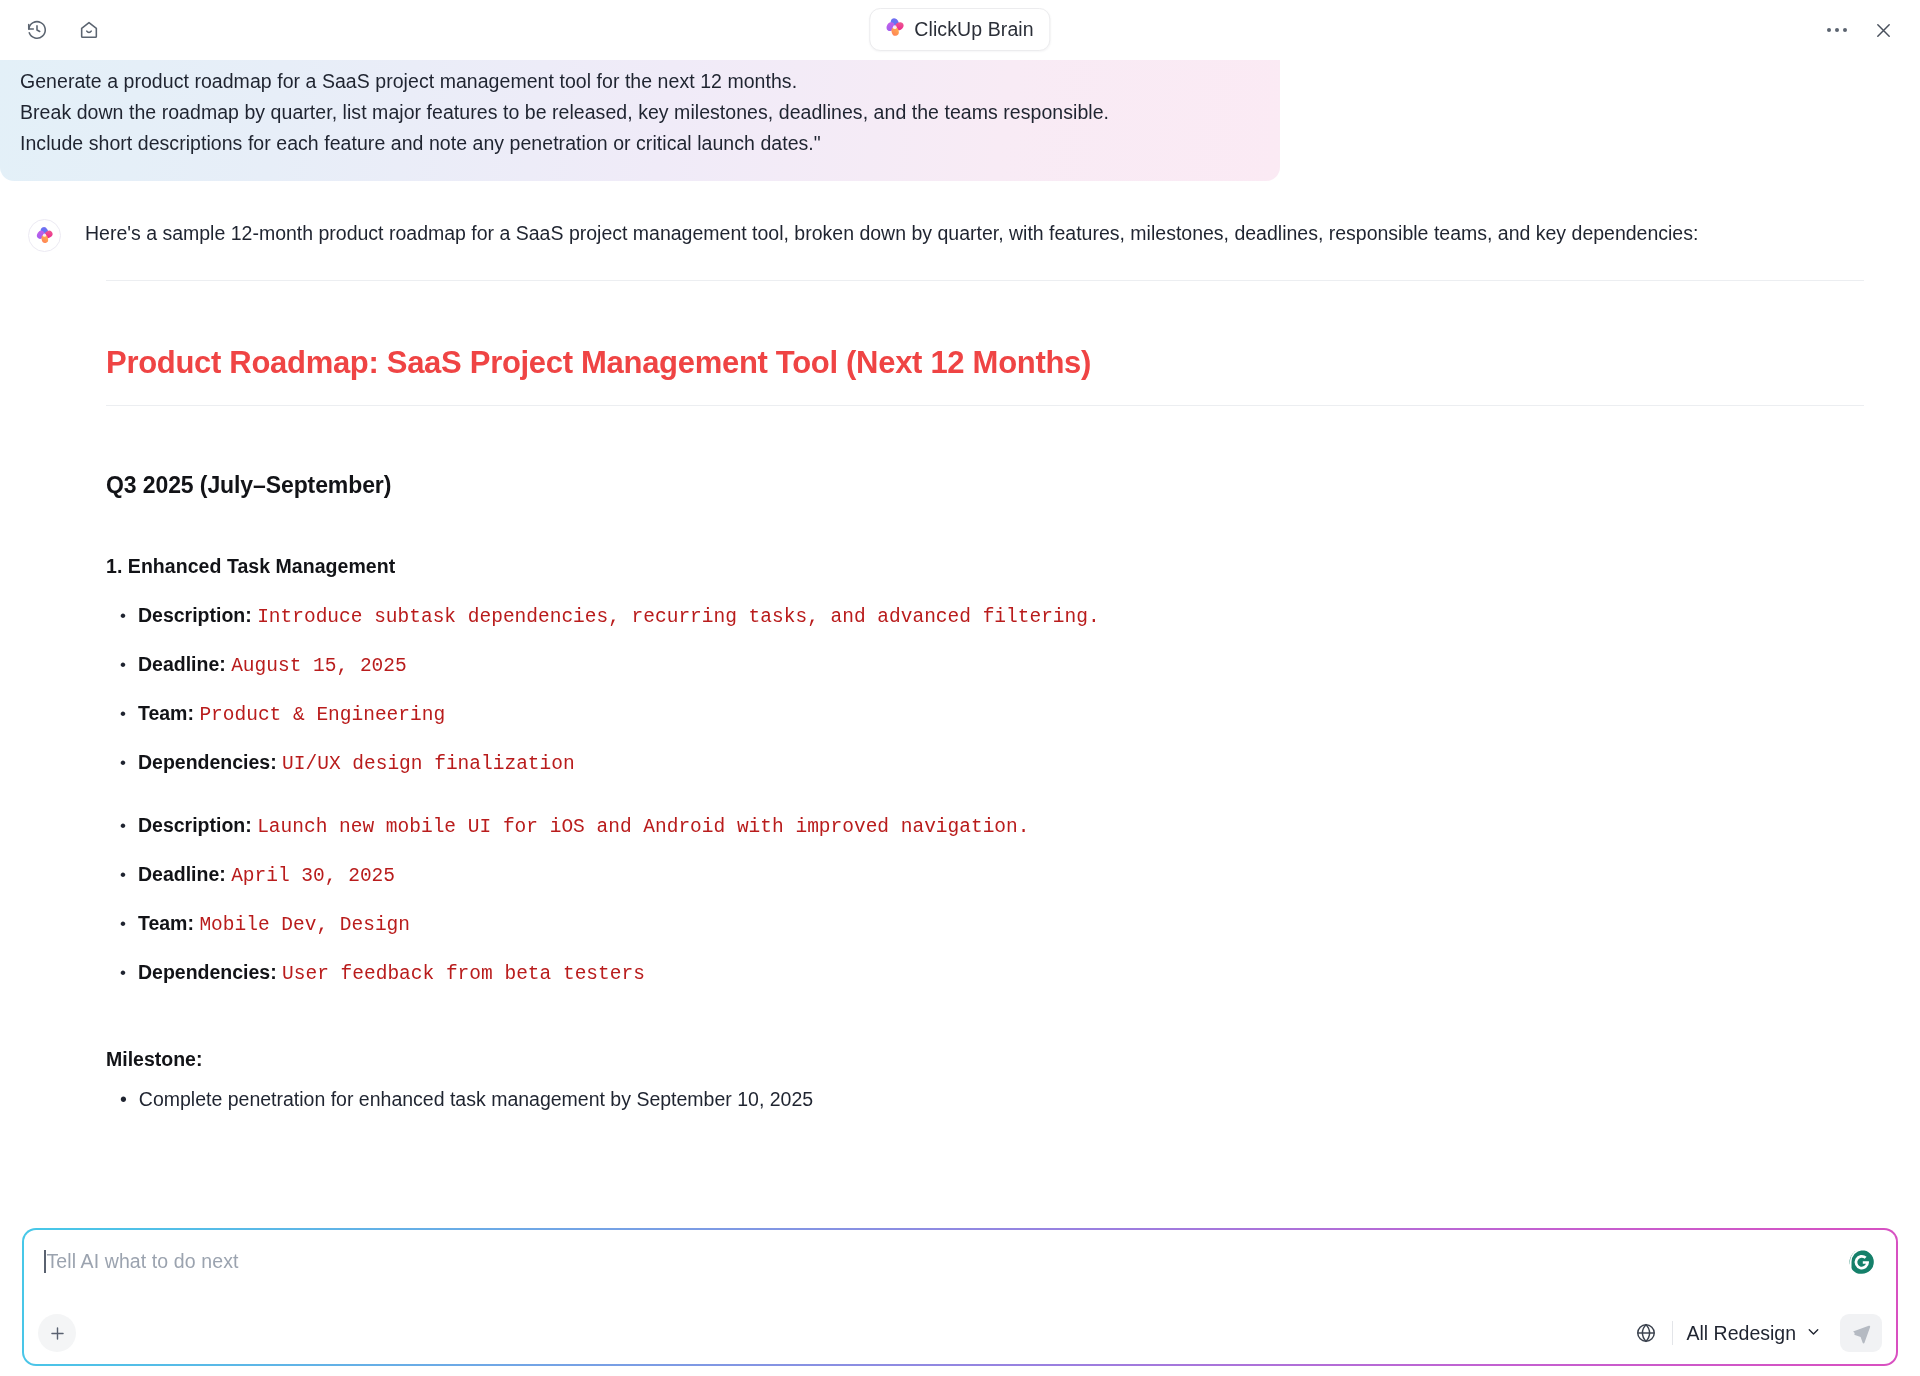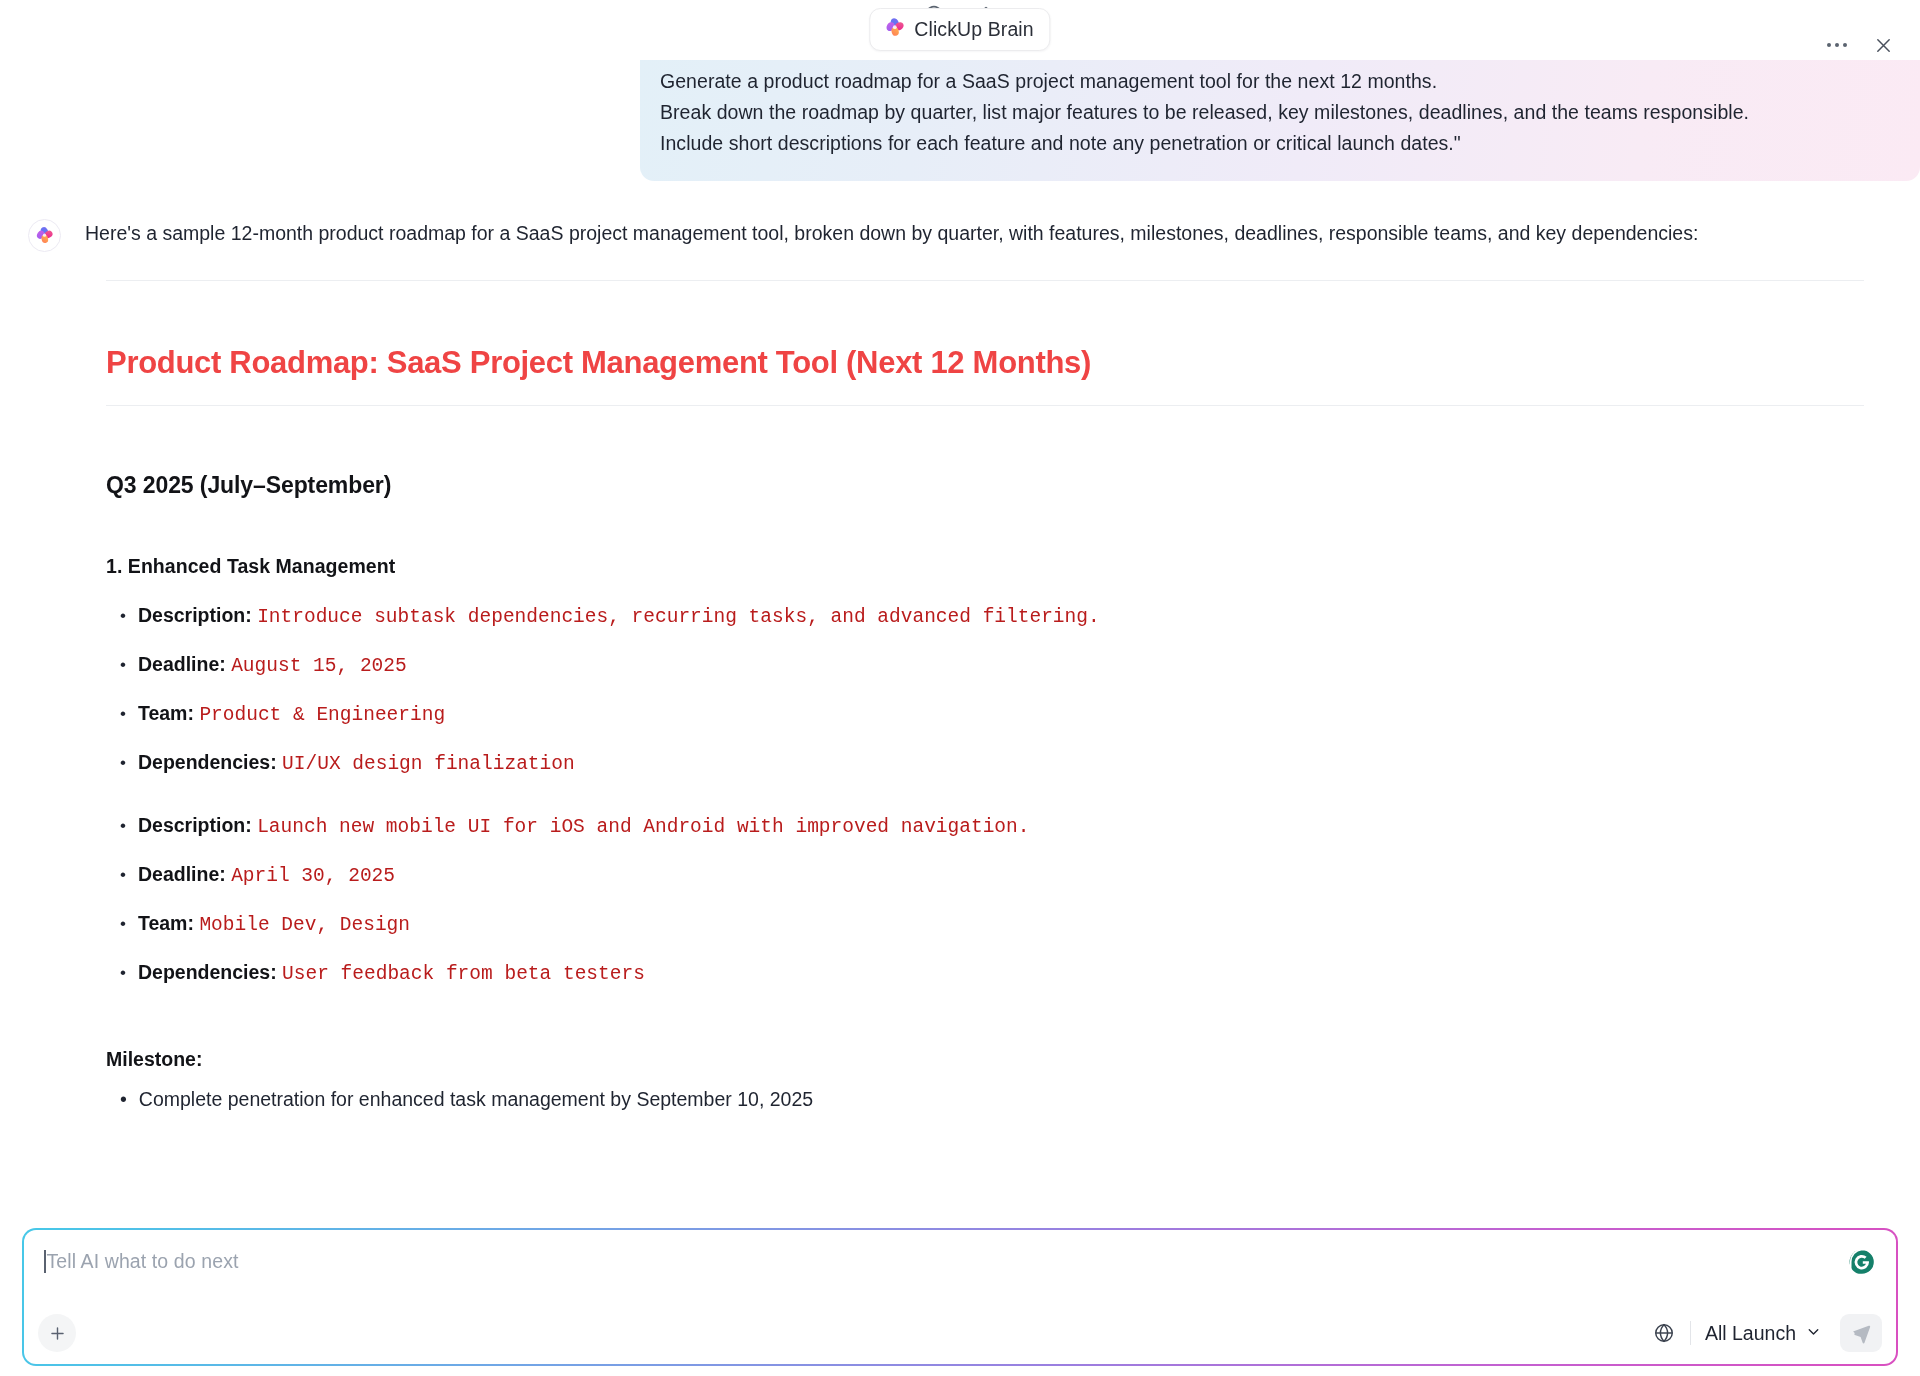--- a/index.html
+++ b/index.html
@@ -26,21 +26,20 @@
   .topbar {
     position: absolute;
     top: 0; left: 0;
     width: 1920px;
     height: 60px;
     display: flex;
     align-items: center;
     padding: 0 22px;
     background: #ffffff;
     z-index: 40;
-    flex-direction: column;
   }
   .topbar-left {
     display: flex;
     align-items: center;
     gap: 22px;
   }
   .icon-btn {
     width: 30px; height: 30px;
     display: flex; align-items: center; justify-content: center;
     border-radius: 6px;
@@ -97,21 +96,21 @@
     background: #ffffff;
   }
   .content {
     width: 1920px;
     padding: 0 0 0 0;
   }
 
   
   .prompt-row {
     display: flex;
-    justify-content: flex-end;
+    justify-content: flex-start;
     padding: 0 0 0 0;
   }
   .prompt-bubble {
     width: 1280px;
     margin-right: 0;
     padding: 18px 30px 22px 20px;
     background: linear-gradient(98deg, #e3f0f8 0%, #e7eef8 22%, #f0ebf8 52%, #f8ebf5 78%, #fbeaf4 100%);
     border-radius: 0 0 14px 14px;
     border-bottom-left-radius: 14px;
   }
@@ -521,21 +520,21 @@
           <div class="composer-right">
             <div class="globe-btn">
               <svg width="22" height="22" viewBox="0 0 24 24" fill="none" stroke="#3b424e" stroke-width="1.6">
                 <circle cx="12" cy="12" r="9"></circle>
                 <path d="M3 12h18"></path>
                 <path d="M12 3c2.6 2.6 3.9 5.8 3.9 9s-1.3 6.4-3.9 9c-2.6-2.6-3.9-5.8-3.9-9S9.4 5.6 12 3z"></path>
               </svg>
             </div>
             <span class="vdiv"></span>
             <div class="sources">
-              <span>All Launch</span>
+              <span>All Redesign</span>
               <span>
                 <svg width="17" height="17" viewBox="0 0 24 24" fill="none" stroke="#1f2430" stroke-width="1.9" stroke-linecap="round" stroke-linejoin="round">
                   <polyline points="6 9.5 12 15.5 18 9.5"></polyline>
                 </svg>
               </span>
             </div>
             <div class="send-btn">
               <svg width="23" height="23" viewBox="0 0 24 24" fill="#b5bac2">
                 <path d="M3.2 11.3 19.6 5.4c.9-.3 1.7.5 1.4 1.4l-5.9 16.4c-.3.9-1.6.9-1.9 0l-2.1-6-6-2.1c-.9-.3-.9-1.6.1-1.8z" transform="translate(0 -1.5)"></path>
               </svg>

